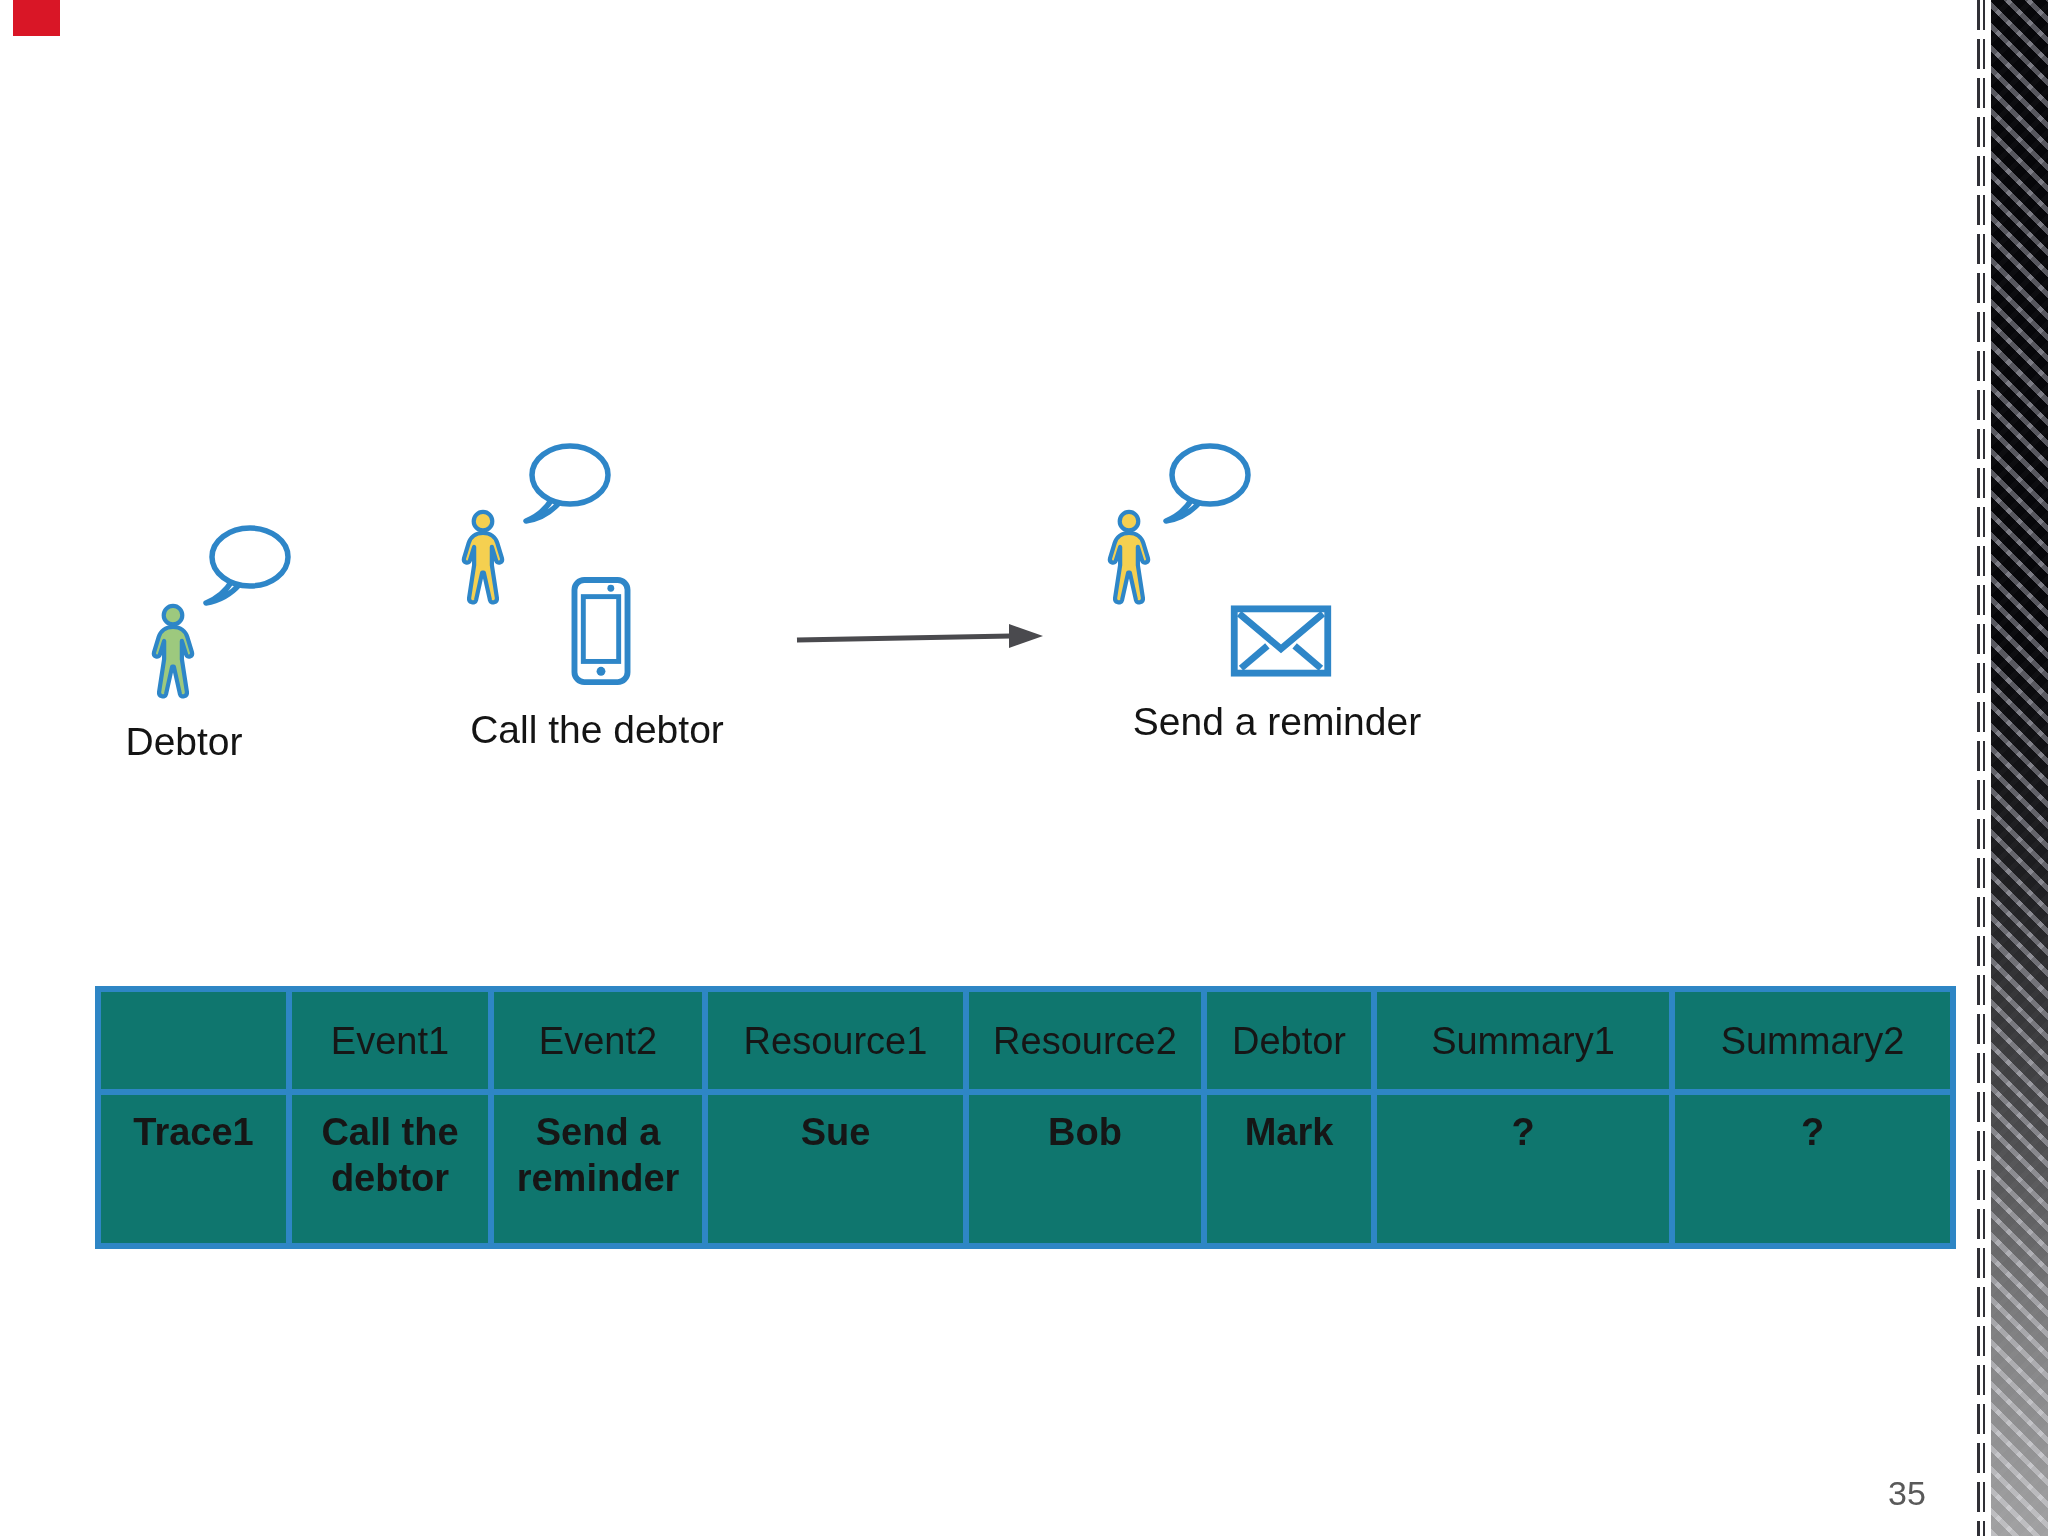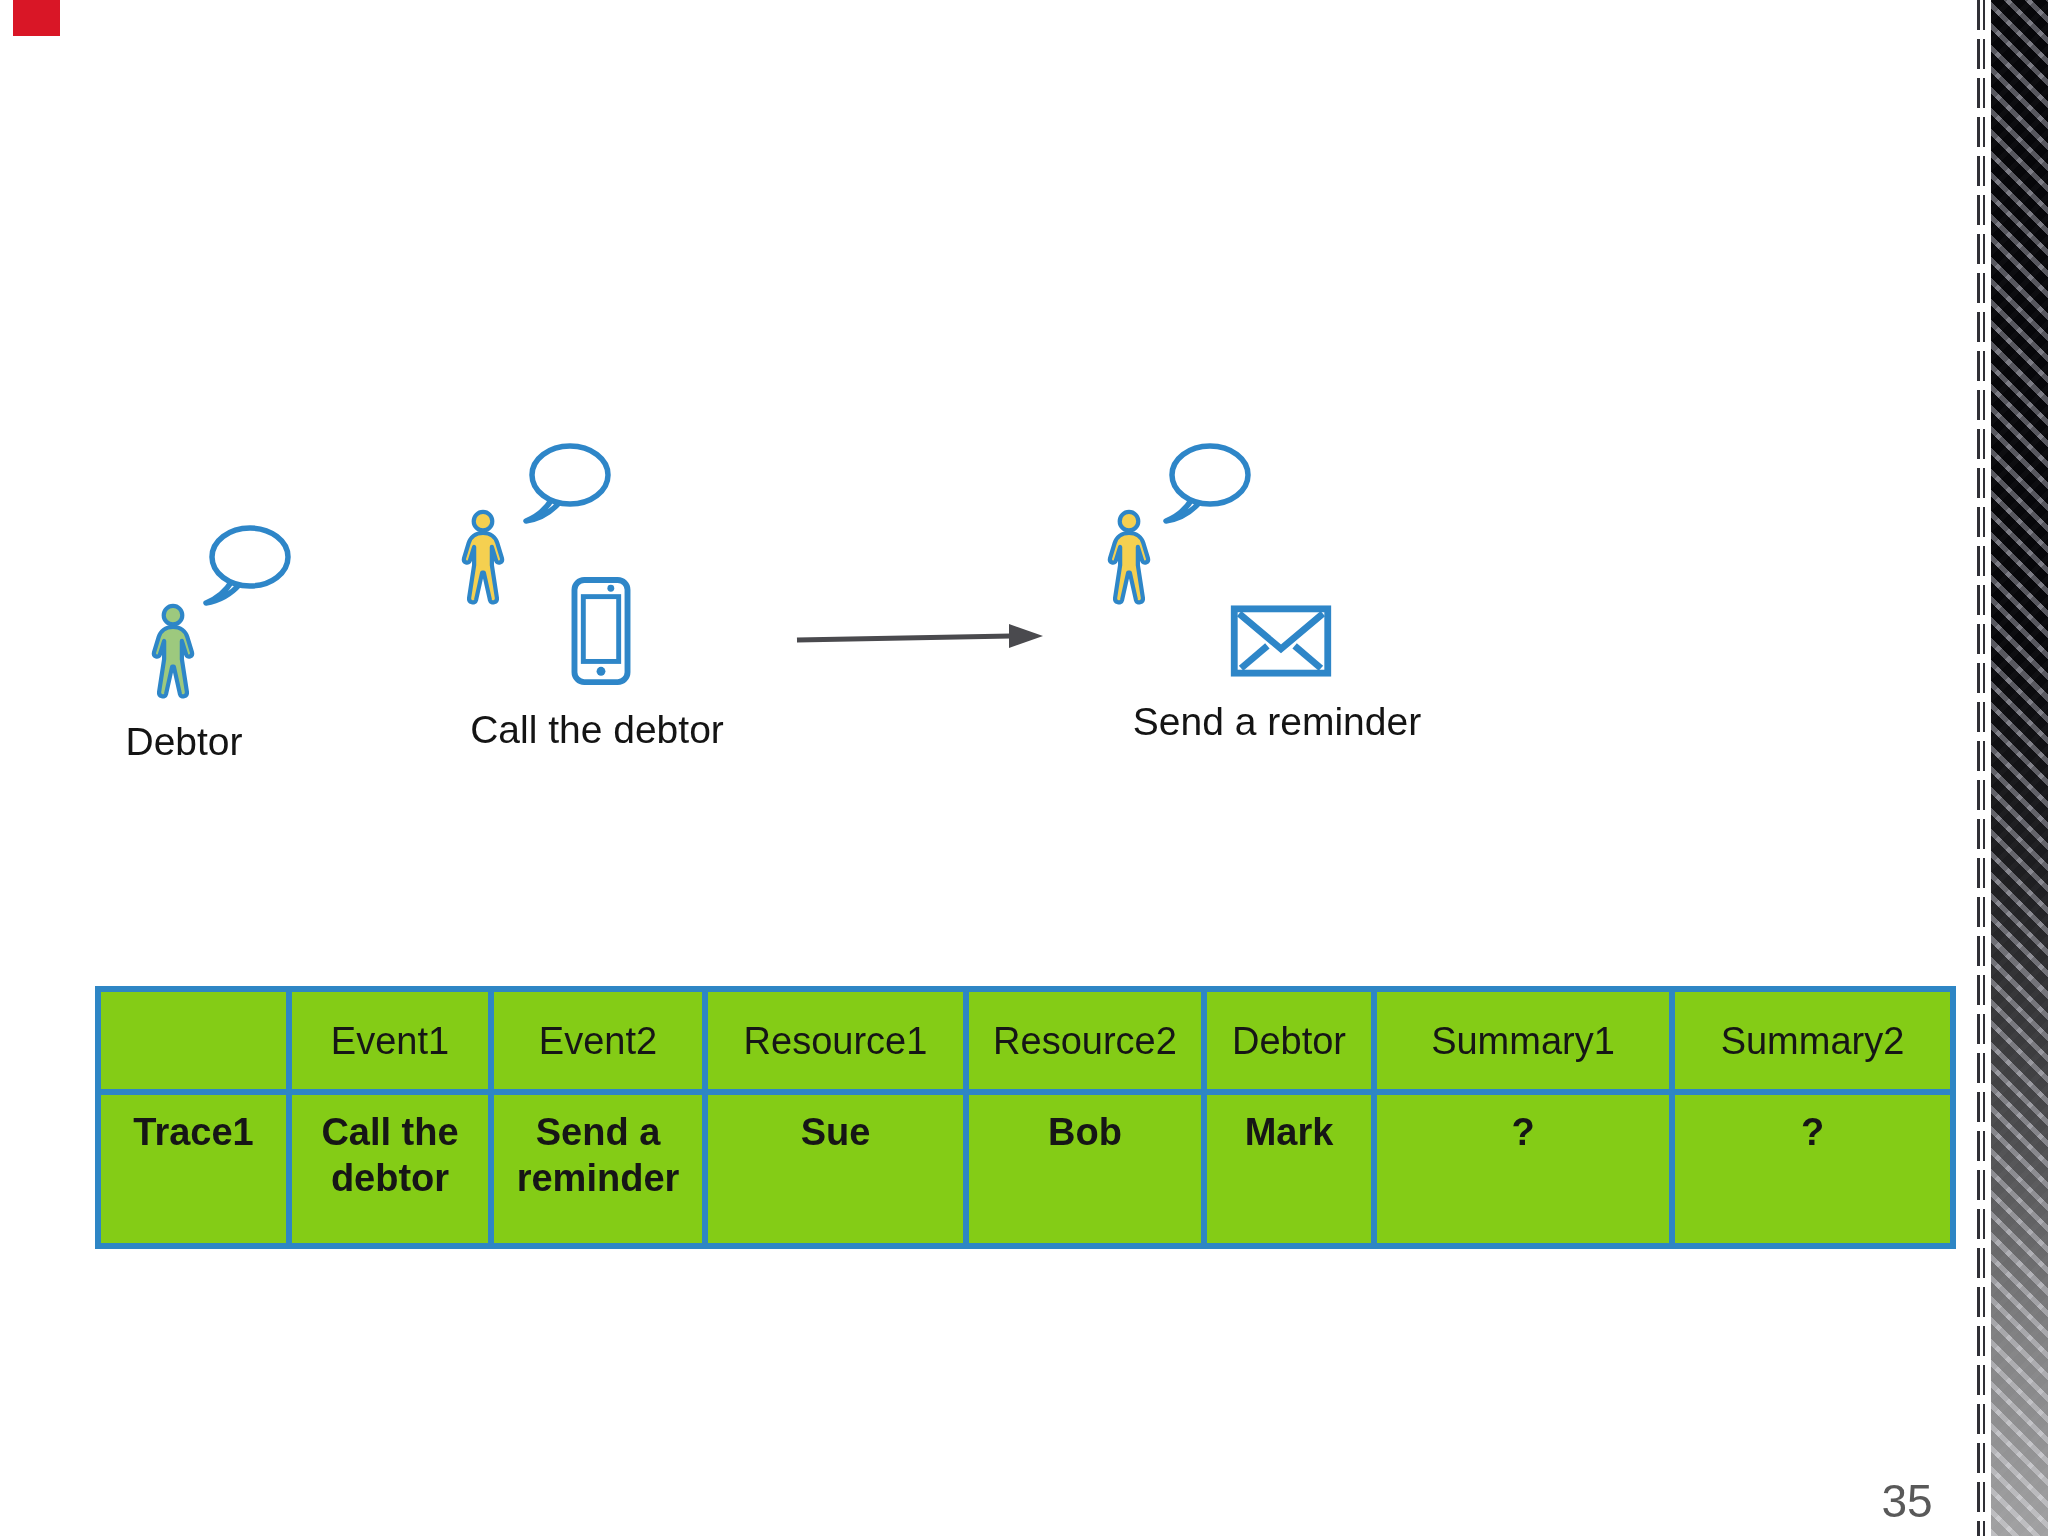--- a/index.html
+++ b/index.html
@@ -28,33 +28,33 @@
   .skin-green{fill:var(--debtor-green);}
   .skin-yellow{fill:var(--person-yellow);}
   .dot{fill:var(--icon-blue);stroke:none;}
 
   .diagram-label{
     font-size:39px;color:#141414;text-align:center;line-height:44px;white-space:nowrap;
   }
 
   
   .trace-table-wrap{left:95px;top:986px;}
-  table.trace{border-collapse:collapse;table-layout:fixed;background:#84cc16;}
+  table.trace{border-collapse:collapse;table-layout:fixed;background:#0f766e;}
   table.trace th, table.trace td{
     border:6px solid var(--table-border);
     font-size:38px;color:#161616;text-align:center;
     font-weight:400;line-height:46px;
     overflow:hidden;
   }
   table.trace th{height:97px;vertical-align:middle;padding:0 6px;}
   table.trace td{height:134px;vertical-align:top;padding:14px 6px 0 6px;font-weight:bold;}
 
   
   .page-number{left:1867px;top:1474px;width:80px;text-align:center;
-    font-size:46px;color:var(--page-gray);}
+    font-size:34px;color:var(--page-gray);}
 
   
   .dash-line{top:0;height:1536px;width:3px;
     background:repeating-linear-gradient(to bottom,#303036 0 30px,rgba(255,255,255,0) 30px 39px);}
   .dash-line.l1{left:1977px;}
   .dash-line.l2{left:1983px;width:2px;}
 
   
   .texture-strip{
     left:1991px;top:0;width:57px;height:1536px;

